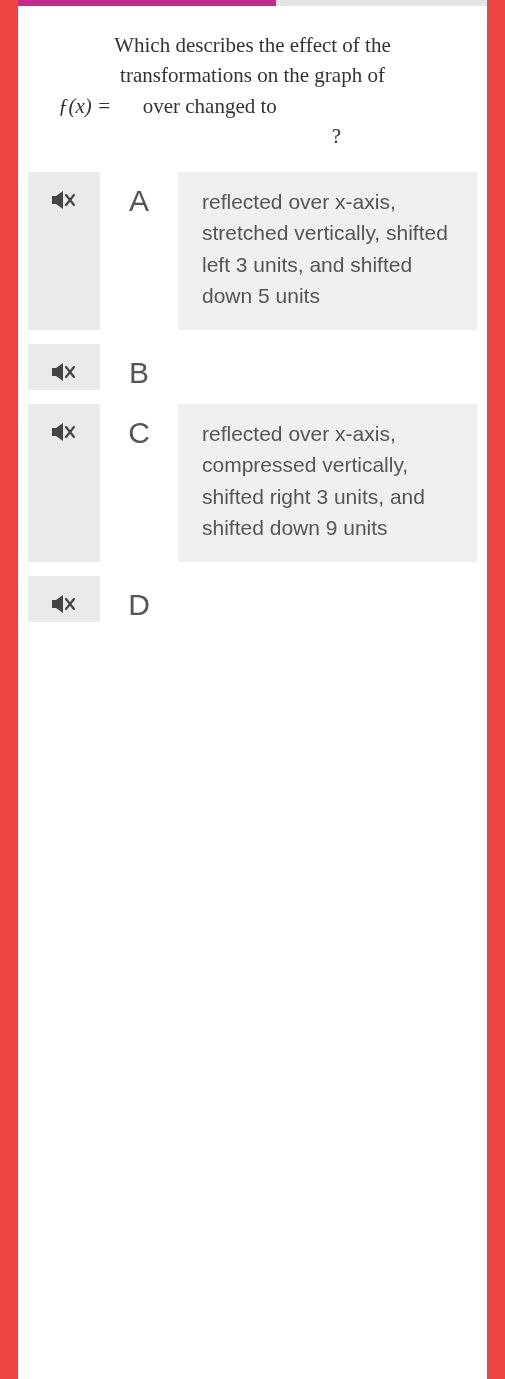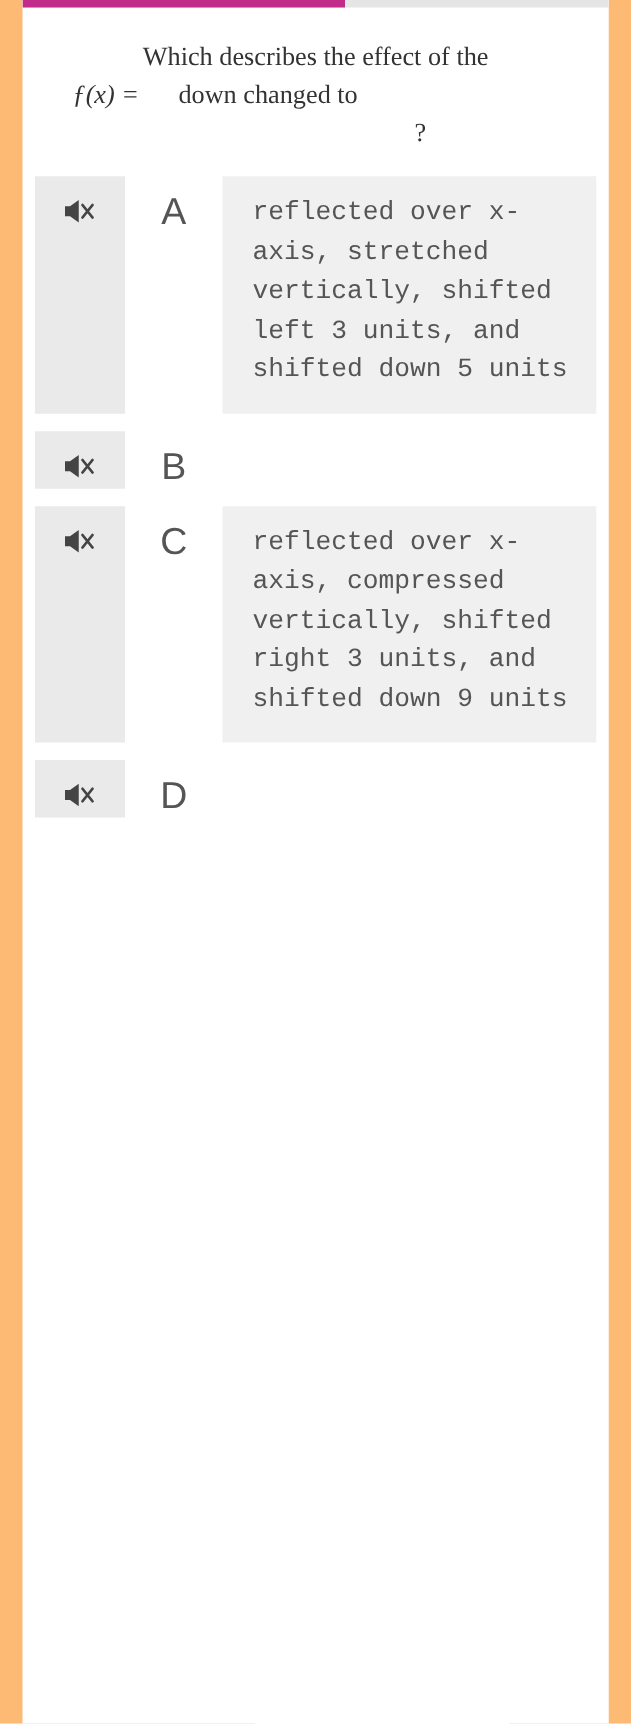--- a/index.html
+++ b/index.html
@@ -5,21 +5,21 @@
   * { box-sizing: border-box; }
   html, body {
     margin: 0;
     padding: 0;
     font-family: "Helvetica Neue", Helvetica, Arial, sans-serif;
     background: #fff;
   }
   .outer {
     width: 505px;
     height: 1379px;
-    background: #fdba74;
+    background: #ef4444;
     padding: 0 18px;
     position: relative;
   }
   .card {
     width: 100%;
     height: 100%;
     background: #fff;
     position: relative;
     overflow: hidden;
   }
@@ -81,41 +81,42 @@
     justify-content: center;
     padding-top: 12px;
     font-family: "Helvetica Neue", Helvetica, Arial, sans-serif;
     font-size: 30px;
     color: #555;
   }
   .text-cell {
     flex: 1;
     background: #f0f0f0;
     padding: 14px 18px 18px 24px;
-    font-family: Liberation Mono, monospace;
+    font-family: Liberation Sans, sans-serif;
     font-size: 21px;
     color: #555;
     line-height: 1.5;
   }
 </style>
 </head>
 <body>
 
 <div class="outer">
   <div class="card">
 
     <div class="prog-track">
       <div class="prog-fill" style="width:55%"></div>
     </div>
 
     <div class="question">
       <span>Which describes the effect of the</span><br>
+      <span>transformations on the graph of</span>
       <span class="fx-line">
         <span class="fx">ƒ(x) = </span>&nbsp;&nbsp;&nbsp;&nbsp;
-        <span>down changed to</span>
+        <span>over changed to</span>
       </span>
       <span class="q-end">?</span>
     </div>
 
     <div class="choices">
 
       <div class="choice">
         <div class="audio-cell">
           <svg width="24" height="20" viewBox="0 0 24 20">
             <path d="M0 6 L4 6 L11 1 L11 19 L4 14 L0 14 Z" fill="#444"></path>

